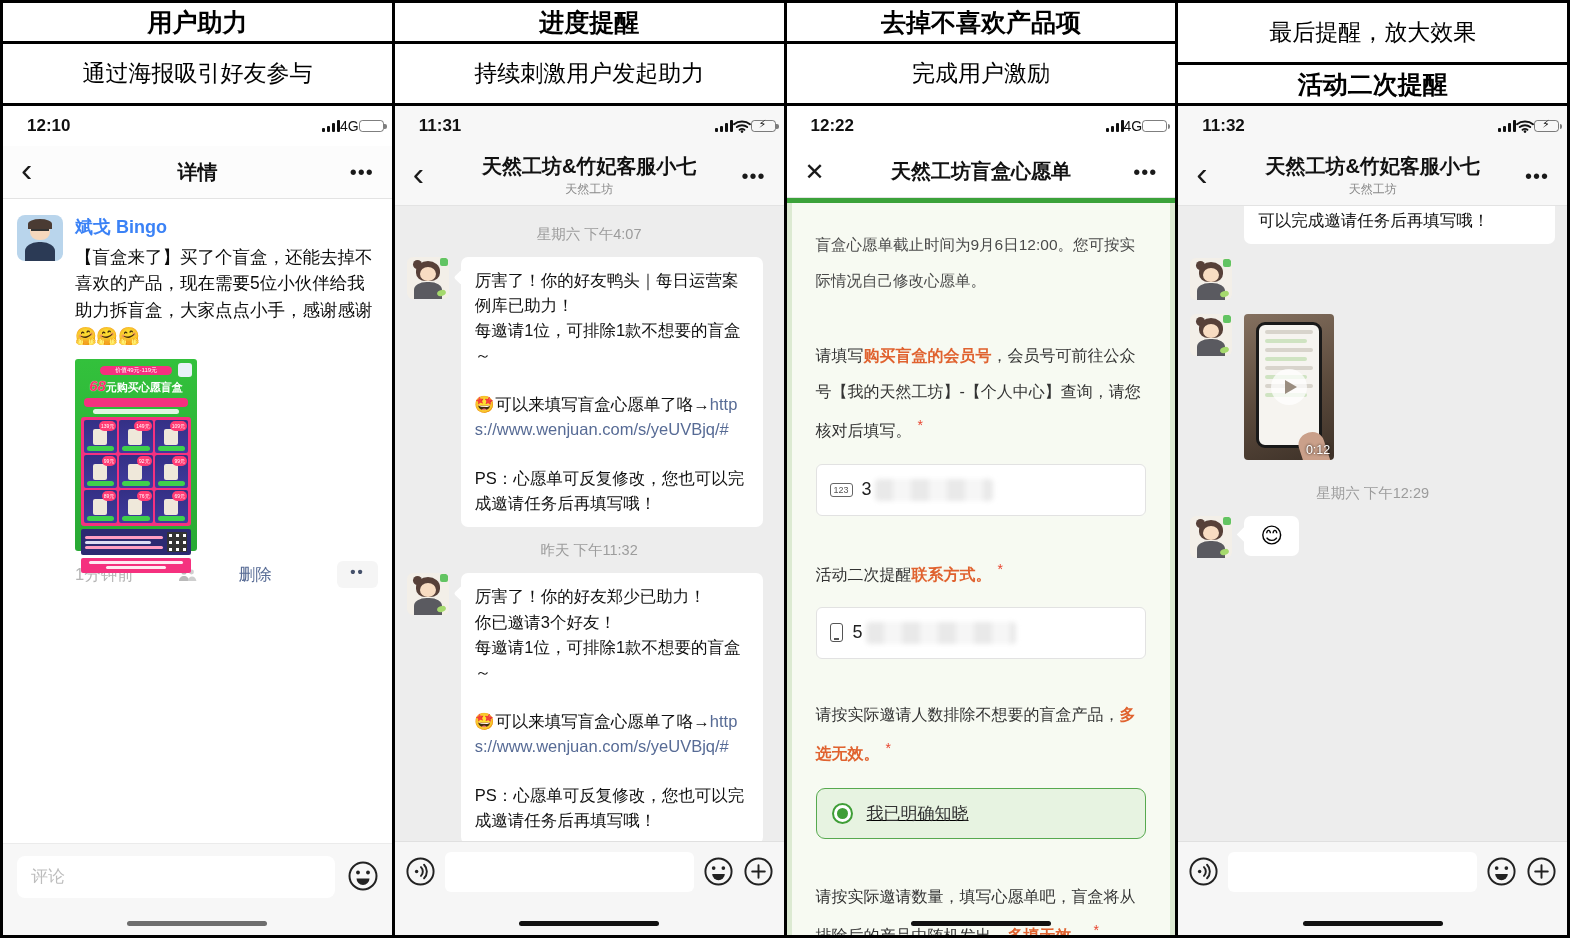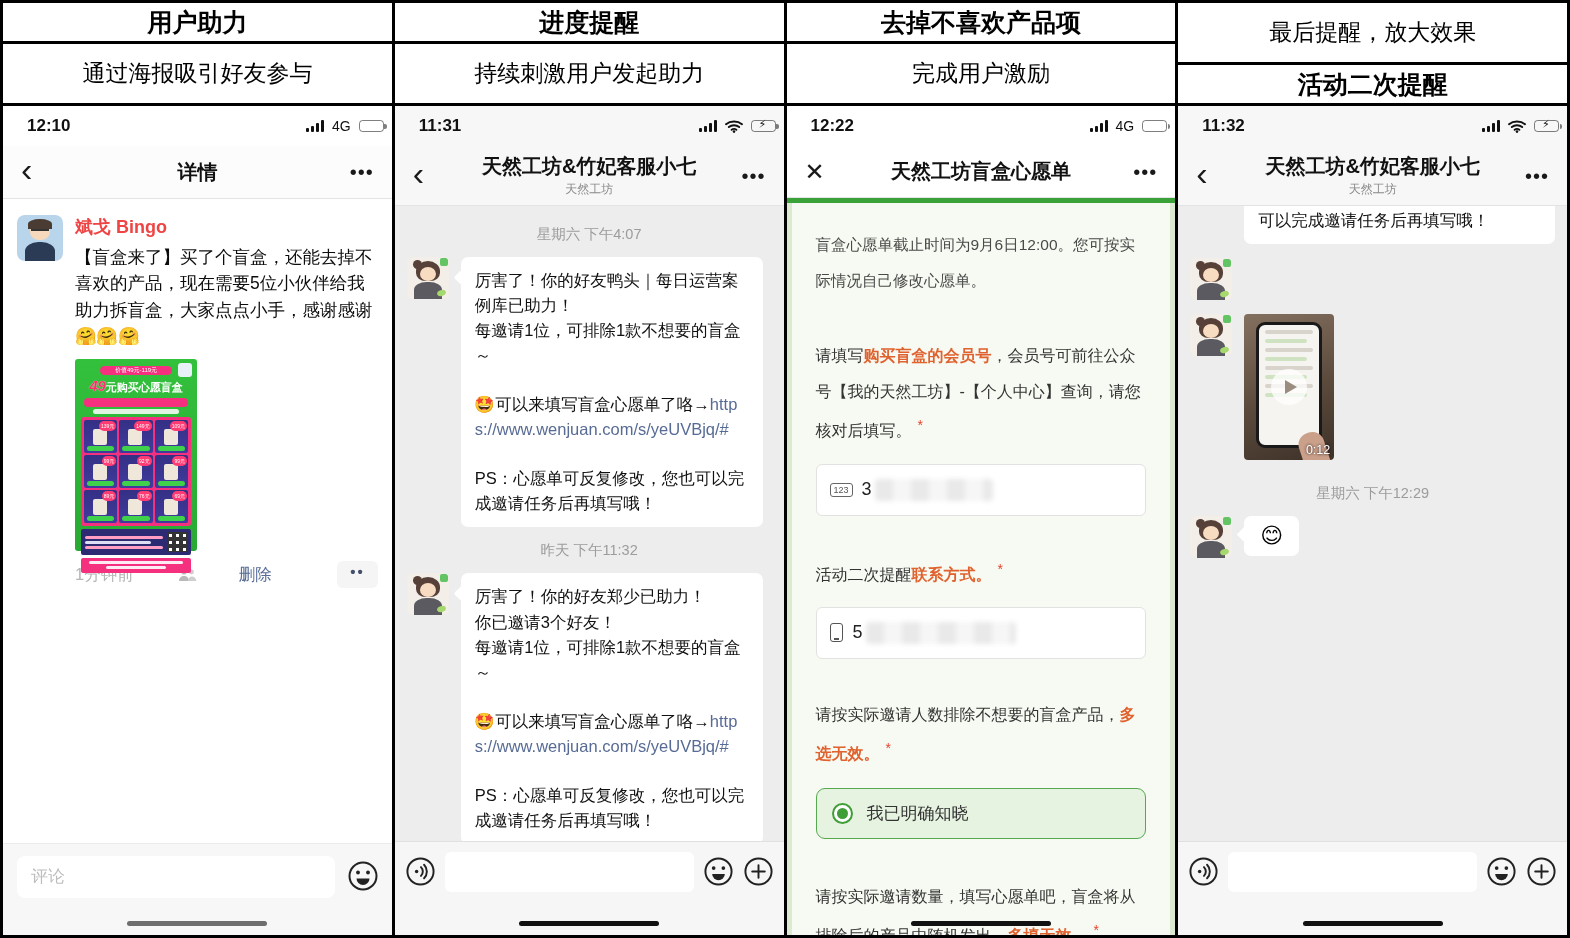--- a/index.html
+++ b/index.html
@@ -8,21 +8,21 @@
            display:grid; grid-template-columns:1fr 1fr 1fr 1fr; grid-gap:3px; }
   .col { display:flex; flex-direction:column; background:#fff; min-height:0; overflow:hidden; }
   .hcell { display:flex; align-items:center; justify-content:center; background:#fff; flex-shrink:0; }
   .h1 { height:41px; font-size:25px; font-weight:bold; border-bottom:3px solid #000; }
   .h2 { height:62px; font-size:23px; border-bottom:3px solid #000; }
   .phone { flex:1; min-height:0; display:flex; flex-direction:column; position:relative; overflow:hidden; background:#fff; }
 
   
   .statusbar { height:40px; flex-shrink:0; display:flex; align-items:center; justify-content:space-between; padding:0 8px 0 24px; }
   .st-time { font-size:17px; font-weight:bold; color:#111; }
-  .st-right { display:flex; align-items:center; gap:8px; }
+  .st-right { display:flex; align-items:center; gap:0; }
   .bars { display:flex; align-items:flex-end; gap:2px; }
   .bars i { display:block; width:3px; background:#111; border-radius:1px; }
   .bars i:nth-child(1){height:4px} .bars i:nth-child(2){height:6px}
   .bars i:nth-child(3){height:9px} .bars i:nth-child(4){height:12px}
   .st-net { font-size:14px; color:#111; font-weight:500; }
   .battery { position:relative; width:25px; height:12px; border:1.5px solid rgba(0,0,0,.5); border-radius:3.5px; padding:1.5px; }
   .battery:after { content:""; position:absolute; right:-4px; top:3px; width:2.5px; height:5px; background:rgba(0,0,0,.5); border-radius:0 2px 2px 0; }
   .battery .fill { height:100%; width:68%; background:#111; border-radius:1.5px; }
   .battery.charge .fill { width:100%; background:#35c759; }
   .battery .bolt { position:absolute; left:7px; top:-3px; font-size:11px; color:#111; text-shadow:0 0 2px #fff; }
@@ -40,21 +40,21 @@
 
   
   .moments { flex:1; min-height:0; background:#fff; padding:16px 14px 0 14px; overflow:hidden; }
   .post { display:flex; }
   .avatar1 { width:46px; height:46px; border-radius:8px; background:#b9d5ec; position:relative; overflow:hidden; flex-shrink:0; }
   .avatar1 .head { position:absolute; left:13px; top:7px; width:20px; height:18px; background:#f6d8bd; border-radius:50% 50% 45% 45%; }
   .avatar1 .hair { position:absolute; left:11px; top:4px; width:24px; height:10px; background:#4a3b33; border-radius:50% 50% 0 0; }
   .avatar1 .glasses { position:absolute; left:14px; top:14px; width:18px; height:5px; border-top:2px solid #333; }
   .avatar1 .body { position:absolute; left:8px; top:27px; width:30px; height:20px; background:#2b3a55; border-radius:45% 45% 0 0; }
   .post-body { margin-left:12px; flex:1; min-width:0; }
-  .author { color:#ef4444; font-size:18px; font-weight:600; margin-bottom:5px; }
+  .author { color:#3b82f6; font-size:18px; font-weight:600; margin-bottom:5px; }
   .post-text { font-size:17.5px; line-height:1.5; color:#0c0c0c; }
 
   .poster { width:122px; height:192px; margin-top:10px; background:linear-gradient(#33c13c,#28a934); border-radius:3px; padding:5px 6px 4px; position:relative; cursor:pointer; }
   .poster .p-ava { position:absolute; right:5px; top:4px; width:14px; height:14px; background:#e8f1f8; border-radius:3px; }
   .poster .p-badge { margin:2px auto 2px; width:72px; height:9px; background:#f5317f; border-radius:5px; color:#fff; font-size:6px; line-height:9px; text-align:center; overflow:hidden; }
   .poster .p-title { text-align:center; color:#fff; font-weight:bold; font-size:11px; white-space:nowrap; }
   .poster .p-title .num { color:#ff2d6b; font-size:15px; font-style:italic; text-shadow:0 0 1px #fff; }
   .poster .p-band { margin:3px auto 2px; width:104px; height:9px; background:#f5317f; border-radius:4px; }
   .poster .p-band2 { margin:0 auto 3px; width:86px; height:5px; background:rgba(255,255,255,.85); border-radius:3px; }
   .poster .p-panel { background:#f5317f; border-radius:3px; padding:3px; display:grid; grid-template-columns:1fr 1fr 1fr; grid-gap:2px; }
@@ -125,21 +125,21 @@
   .q .em { color:#e0622f; font-weight:bold; }
   .q .star { color:#e8432e; font-size:14px; vertical-align:super; margin-left:6px; }
   .finput { margin:14px 0 38px; height:52px; background:#fff; border:1px solid #e2e2e2; border-radius:6px; display:flex; align-items:center; padding:0 13px; }
   .kbd123 { font-size:9px; color:#555; border:1.5px solid #666; border-radius:3px; padding:1px 3px; margin-right:9px; }
   .phicon { width:13px; height:19px; border:1.7px solid #555; border-radius:3px; margin-right:10px; position:relative; }
   .phicon:after { content:""; position:absolute; left:3px; bottom:1.5px; right:3px; height:2px; background:#555; }
   .fval { font-size:18px; color:#222; }
   .redact { width:118px; height:22px; margin-left:3px; border-radius:4px;
             background:repeating-linear-gradient(90deg,#e9e9e9 0 18px,#f6f6f6 18px 36px); filter:blur(2.5px); }
   .redact.w2 { width:150px; }
-  .option { margin:16px 0 40px; height:51px; background:#e7f3e1; border:1.6px solid #57a94f; border-radius:9px; display:flex; align-items:center; padding:0 15px; cursor:pointer; }
+  .option { margin:16px 0 40px; height:51px; background:#e7f3e1; border:1.6px solid #57a94f; border-radius:9px; display:flex; align-items:center; padding:0 15px; cursor:pointer;text-decoration:underline; }
   .radio { width:21px; height:21px; border-radius:50%; border:2px solid #3f9e37; background:#fff; display:flex; align-items:center; justify-content:center; }
   .radio i { width:11px; height:11px; border-radius:50%; background:#3f9e37; }
   .option .olabel { margin-left:14px; font-size:17px; color:#333; }
 
   svg { display:block; }
 </style>
 </head>
 <body>
 
 <div class="board">
@@ -173,21 +173,21 @@
               <span class="head"></span>
               <span class="hair"></span>
               <span class="glasses"></span>
           </div>
           <div class="post-body">
             <div class="author">斌戈 Bingo</div>
             <div class="post-text">【盲盒来了】买了个盲盒，还能去掉不喜欢的产品，现在需要5位小伙伴给我助力拆盲盒，大家点点小手，感谢感谢🤗🤗🤗</div>
             <div class="poster">
               <span class="p-ava"></span>
               <div class="p-badge">价值49元-119元</div>
-              <div class="p-title"><span class="num">49</span><span>元购买心愿盲盒</span></div>
+              <div class="p-title"><span class="num">68</span><span>元购买心愿盲盒</span></div>
               <div class="p-band"></div>
               <div class="p-band2"></div>
               <div class="p-panel">
                 <div class="pcard">
                     <span class="blob"></span>
                     <span class="pprice">139元</span>
                     <span class="pill"></span>
                   </div>
                 <div class="pcard">
                     <span class="blob"></span>

